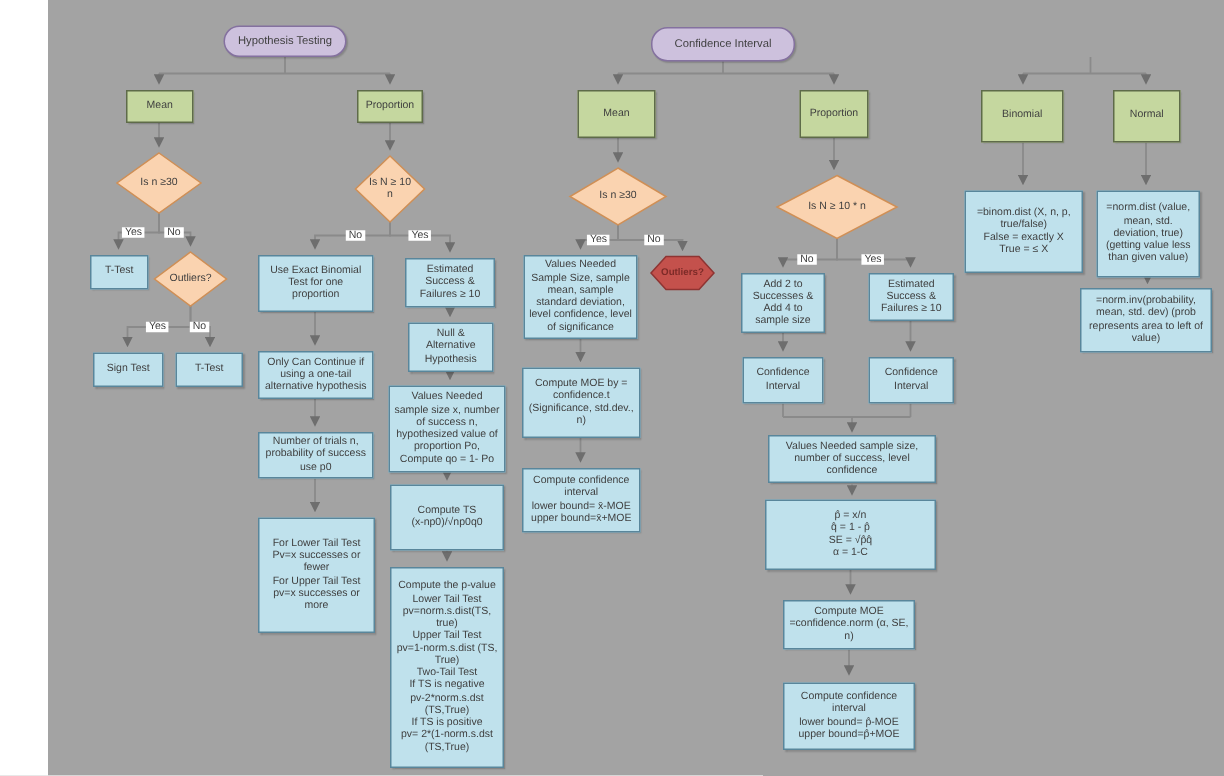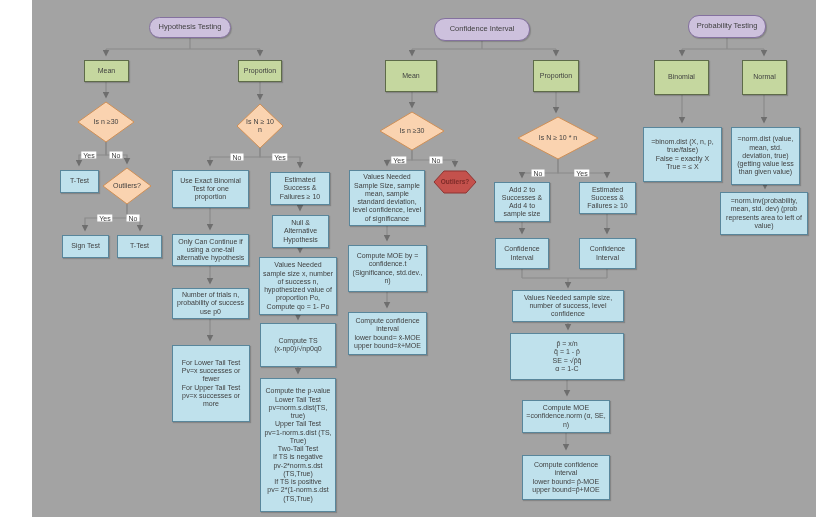--- a/index.html
+++ b/index.html
@@ -190,21 +190,20 @@
 SE = √p̂q̂
 α = 1-C</div>
   <div class="node blue" style="left:490px;top:400px;width:88px;height:33px;">Compute MOE
 =confidence.norm (α, SE,
 n)</div>
   <div class="node blue" style="left:490px;top:455px;width:88px;height:45px;">Compute confidence
 interval
 lower bound= p̂-MOE
 upper bound=p̂+MOE</div>
 
-  <div class="node pill" style="left:656px;top:15px;width:78px;height:23px;">Probability Testing</div>
   <div class="node green" style="left:622px;top:60px;width:55px;height:35px;">Binomial</div>
   <div class="node green" style="left:710px;top:60px;width:45px;height:35px;">Normal</div>
   <div class="node blue" style="left:611px;top:127px;width:79px;height:55px;">=binom.dist (X, n, p,
 true/false)
 False = exactly X
 True = ≤ X</div>
   <div class="node blue" style="left:699px;top:127px;width:69px;height:58px;">=norm.dist (value,
 mean, std.
 deviation, true)
 (getting value less

